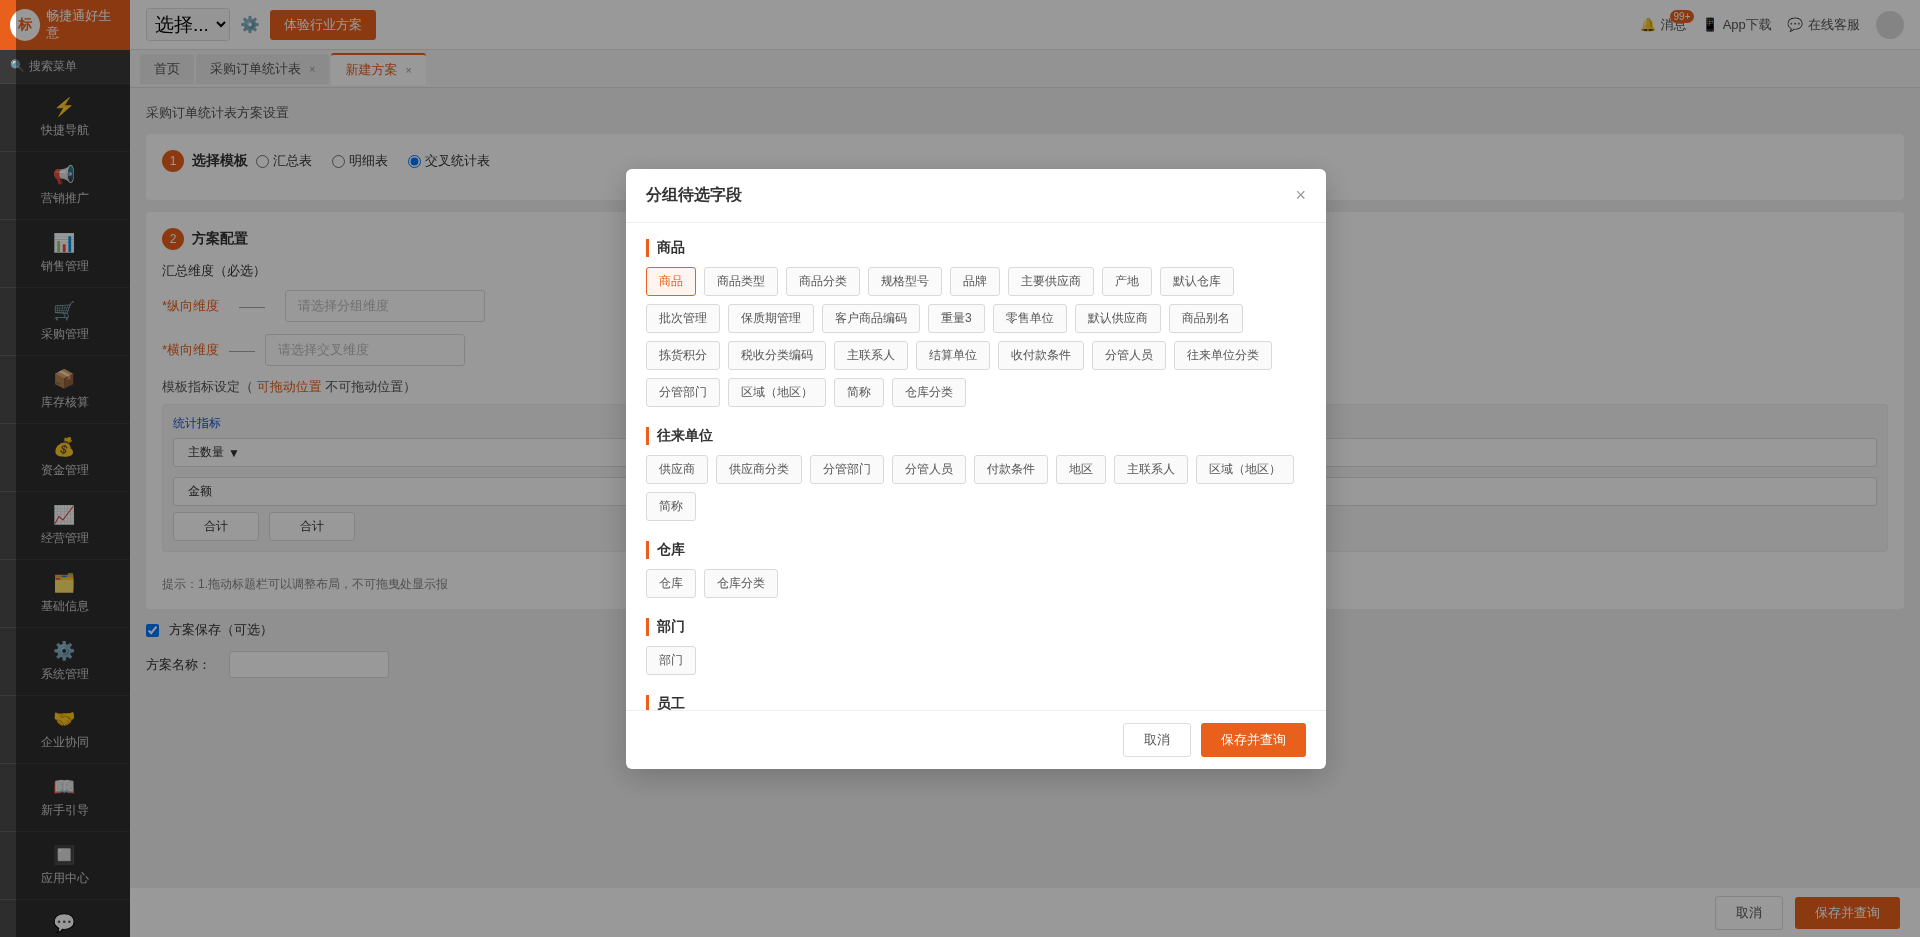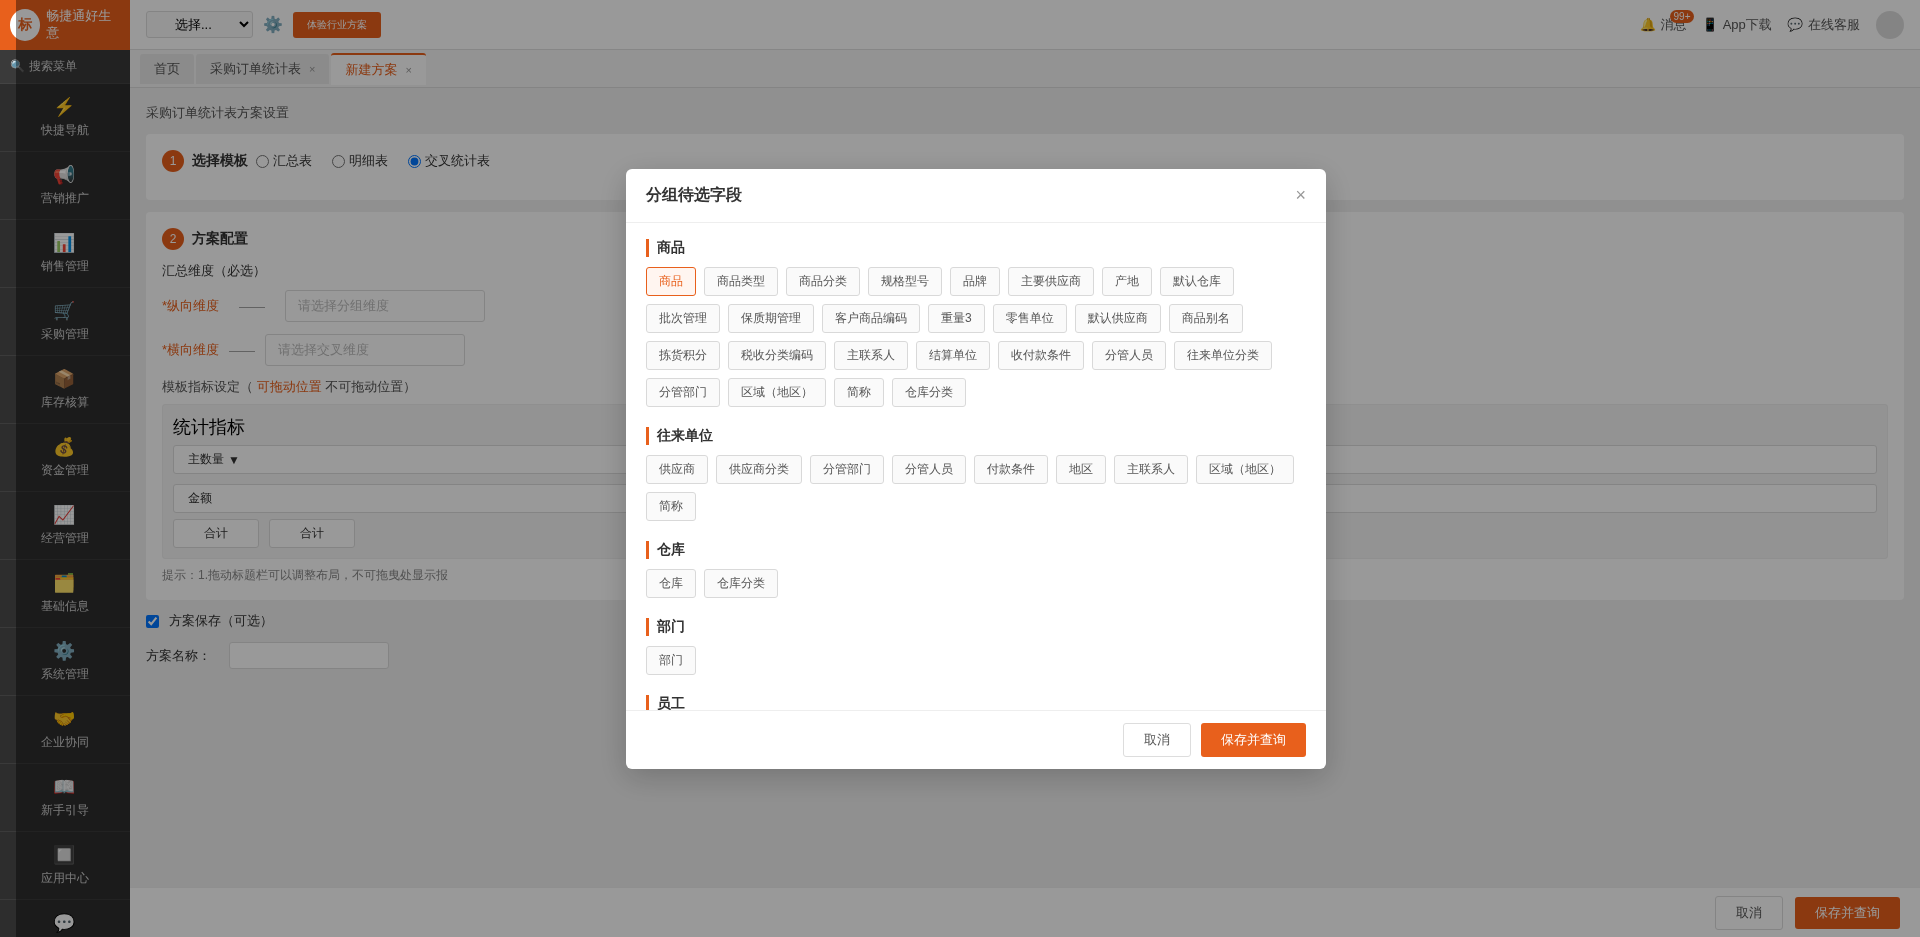--- a/index.html
+++ b/index.html
@@ -16,23 +16,23 @@
     .sidebar-search { width: 100%; padding: 8px 10px; background: #3a3a3a; display: flex; align-items: center; gap: 4px; cursor: pointer; color: #ccc; font-size: 12px; border-bottom: 1px solid #444; }
     .sidebar-item { width: 100%; padding: 12px 5px; display: flex; flex-direction: column; align-items: center; gap: 4px; cursor: pointer; color: #ccc; font-size: 12px; border-bottom: 1px solid #3a3a3a; }
     .sidebar-item .icon { font-size: 18px; }
 
     
     .main { flex: 1; display: flex; flex-direction: column; overflow: hidden; }
 
     
     .header { height: 50px; background: #fff; display: flex; align-items: center; padding: 0 16px; border-bottom: 1px solid #e0e0e0; justify-content: space-between; }
     .header-left { display: flex; align-items: center; gap: 10px; }
-    .header-select { border: 1px solid #ddd; border-radius: 3px; padding: 4px 24px; font-size: 13px; background: #f9f9f9; }
+    .header-select { border: 1px solid #ddd; border-radius: 3px; padding: 4px 4px; font-size: 19px; background: #f9f9f9; }
     .header-gear { color: #888; font-size: 16px; cursor: pointer; }
-    .header-btn { background: #e8601c; color: #fff; border: none; border-radius: 3px; padding: 6px 14px; font-size: 10px; cursor: pointer; }
+    .header-btn { background: #e8601c; color: #fff; border: none; border-radius: 3px; padding: 6px 14px; font-size: 13px; cursor: pointer; }
     .header-right { display: flex; align-items: center; gap: 16px; }
     .header-icon-item { display: flex; align-items: center; gap: 4px; color: #555; font-size: 13px; cursor: pointer; position: relative; }
     .badge { background: #e8601c; color: #fff; border-radius: 10px; font-size: 10px; padding: 1px 4px; position: absolute; top: -6px; right: -8px; }
     .avatar { width: 28px; height: 28px; background: #ddd; border-radius: 50%; }
 
     
     .tabs { height: 38px; background: #f5f5f5; display: flex; align-items: center; border-bottom: 1px solid #ddd; padding: 0 10px; gap: 2px; }
     .tab { padding: 6px 14px; font-size: 13px; cursor: pointer; border-radius: 3px 3px 0 0; color: #555; background: #e8e8e8; display: flex; align-items: center; gap: 4px; }
     .tab.active { background: #fff; color: #e8601c; border-top: 2px solid #e8601c; }
     .tab-close { color: #999; font-size: 11px; margin-left: 4px; }
@@ -226,34 +226,34 @@
           <span style="color:#e8601c; white-space:nowrap;">*横向维度</span>
           <span style="color:#999">——</span>
           <div style="border:1px solid #ddd; border-radius:3px; padding:6px 12px; min-width:200px; color:#bbb; font-size:13px;">请选择交叉维度</div>
         </div>
         <div style="margin-top:12px; font-size:13px; color:#555;">
           <span>模板指标设定（</span>
           <span style="color:#e8601c;">可拖动位置</span>
           <span>不可拖动位置）</span>
         </div>
         <div style="margin-top:8px; background:#f5f5f5; border:1px solid #eee; border-radius:3px; padding:10px;">
-          <div style="font-size:18px; color:#000000; margin-bottom:6px;">统计指标</div>
+          <div style="font-size:12px; color:#1d4ed8; margin-bottom:6px;">统计指标</div>
           <div style="display:flex; gap:10px;flex-direction:column;">
             <div style="border:1px solid #ddd; border-radius:3px; padding:5px 14px; background:#fff; font-size:12px; display:flex; align-items:center; gap:4px;">
               <span>主数量</span>
               <span>▼</span>
             </div>
             <div style="border:1px solid #ddd; border-radius:3px; padding:5px 14px; background:#fff; font-size:12px;">金额</div>
           </div>
           <div style="display:flex; gap:10px; margin-top:6px;">
             <div style="border:1px solid #ddd; border-radius:3px; padding:5px 30px; background:#fff; font-size:12px;">合计</div>
             <div style="border:1px solid #ddd; border-radius:3px; padding:5px 30px; background:#fff; font-size:12px;">合计</div>
           </div>
         </div>
-        <div style="margin-top:8px; font-size:12px; color:#888;">提示：1.拖动标题栏可以调整布局，不可拖曳处显示报</div>
+        <div style="margin-top:24px; font-size:12px; color:#888;">提示：1.拖动标题栏可以调整布局，不可拖曳处显示报</div>
       </div>
 
       <div style="display:flex; align-items:center; gap:10px; margin-bottom:12px;">
         <input type="checkbox" checked="" style="">
         <span style="font-size:13px;">方案保存（可选）</span>
       </div>
       <div style="display:flex; align-items:center; gap:18px;">
         <span style="font-size:13px;">方案名称：</span>
         <input type="text" style="border: 1px solid rgb(221, 221, 221); border-radius: 3px; padding: 5px 10px; width: 160px; font-size: 13px;">
       </div>

